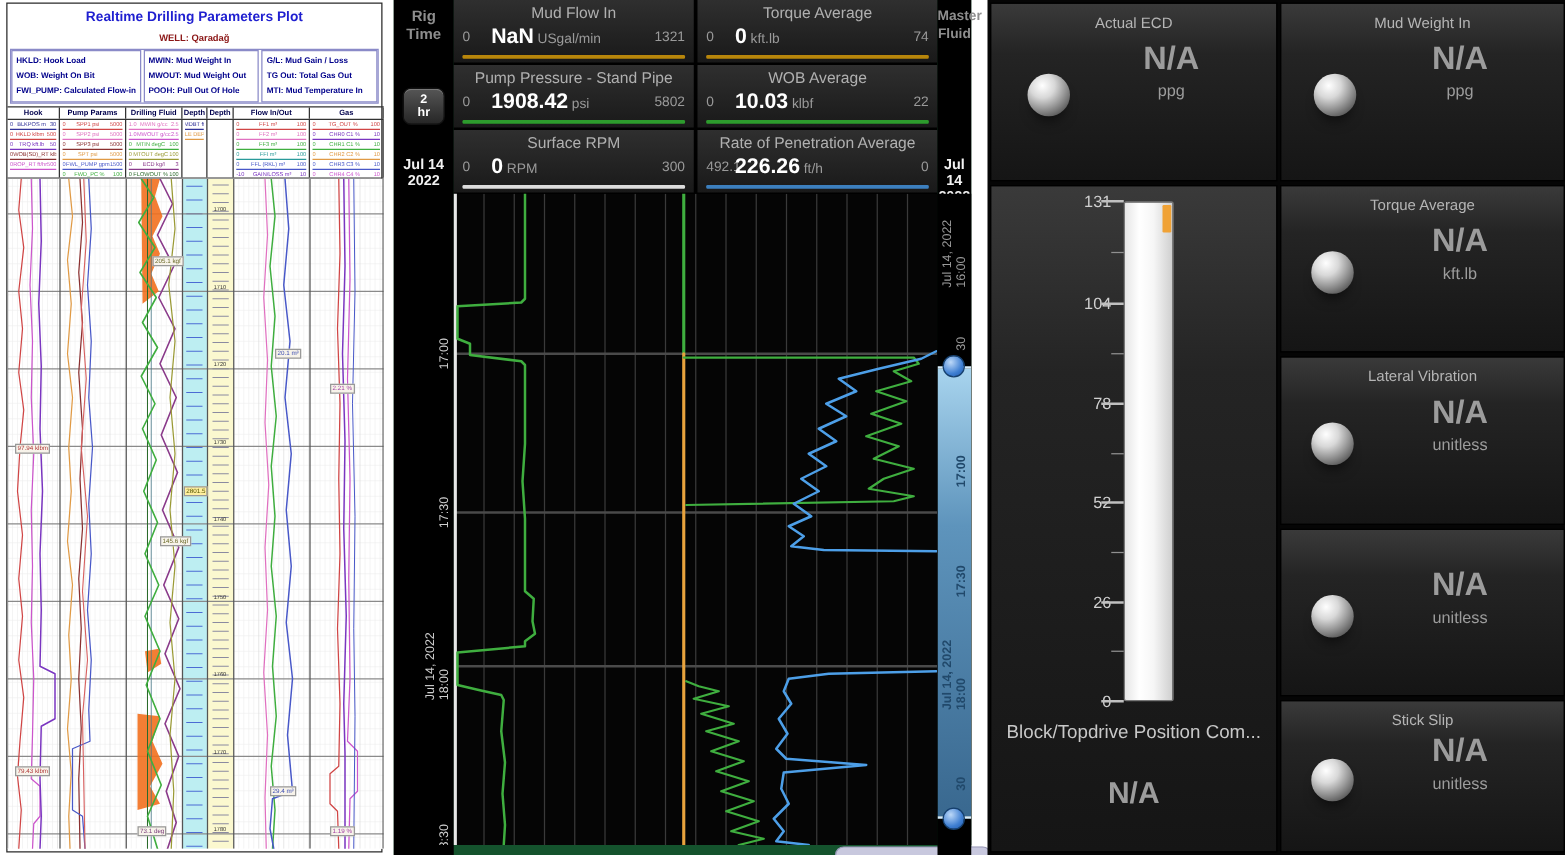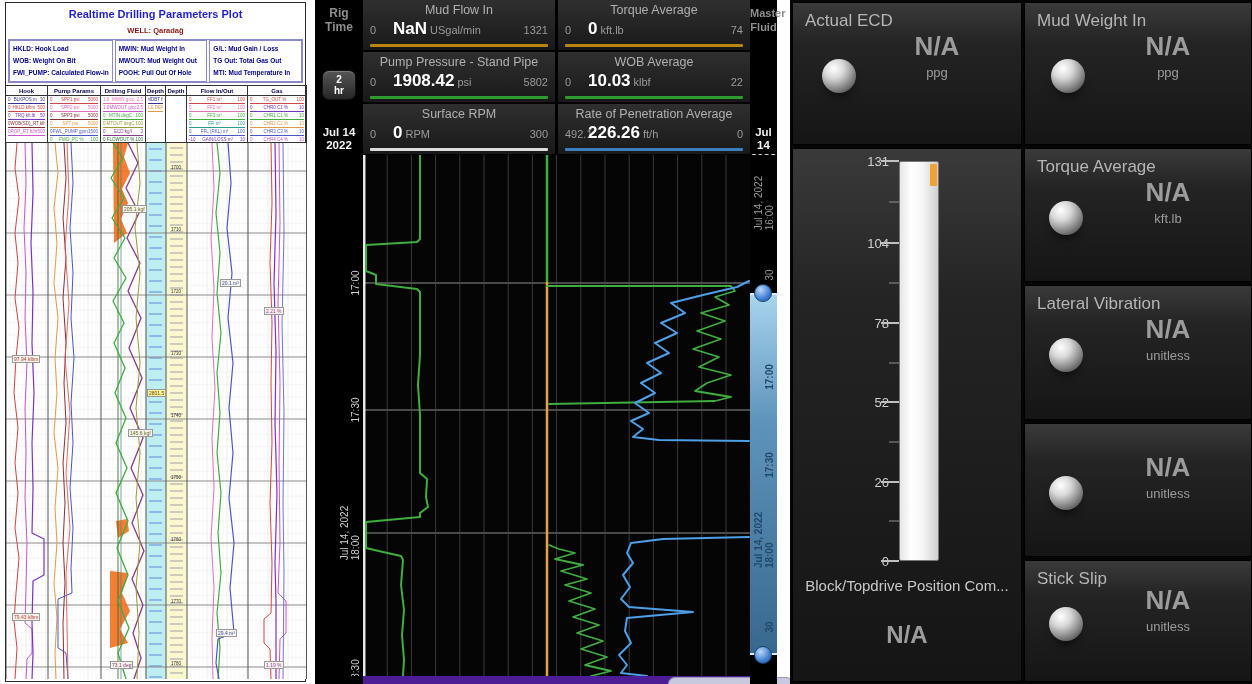--- a/index.html
+++ b/index.html
@@ -20,21 +20,21 @@
   .lp-defs{position:absolute;top:93px;left:0;width:301px;height:47px;border-bottom:1px solid #333;box-sizing:border-box;}
   .def-col{position:absolute;top:0;bottom:0;border-right:1px solid #333;box-sizing:border-box;overflow:hidden;}
   .def-row{display:flex;justify-content:space-between;align-items:flex-end;height:7px;margin:0 2px;
     font-size:4.5px;line-height:6px;border-bottom:1px solid currentColor;white-space:nowrap;overflow:hidden;}
   .def-row.center{justify-content:center;}
   .lp-plot{position:absolute;top:140px;left:0;width:301px;height:536px;background:#fff;}
   .lp-ann{position:absolute;font-size:5px;line-height:6px;background:#f7f3ea;border:0.5px solid #999;
     padding:0 1px;white-space:nowrap;z-index:5;}
 
   
-  #mid-panel{position:absolute;left:315px;top:0;width:462px;height:684px;background:#4c1d95;}
+  #mid-panel{position:absolute;left:315px;top:0;width:462px;height:684px;background:#14532d;}
   .rail{position:absolute;top:0;bottom:0;background:#000;}
   .rail-l{left:0;width:48px;}
   .rail-r{left:435px;width:27px;}
   .rail-title{text-align:center;font-size:12px;font-weight:bold;color:#8e8e8e;line-height:14px;margin-top:6px;}
   .rail-title.small{font-size:11px;}
   .rail-date{text-align:center;font-size:11.5px;font-weight:bold;color:#f2f2f2;line-height:13px;position:absolute;left:0;right:0;top:126px;}
   #btn-2hr{position:absolute;left:7px;top:70px;width:34px;height:30px;border-radius:7px;
     background:linear-gradient(#565656,#262626);border:1px solid #111;box-shadow:inset 0 1px 0 #7a7a7a;
     color:#fff;font-weight:bold;font-size:10px;line-height:11px;text-align:center;padding:0;cursor:pointer;
     font-family:"Liberation Sans", sans-serif;}
@@ -60,21 +60,21 @@
     border-top:2px solid #d8eefc;border-bottom:2px solid #d8eefc;box-sizing:border-box;}
   .m-handle{position:absolute;left:4px;width:18px;height:18px;border-radius:50%;
     background:radial-gradient(circle at 35% 30%,#bcd8f8,#3f7fd2 60%,#1d55a8);border:1px solid #16406e;box-sizing:border-box;z-index:6;}
   .vlabel.m-above{color:#9a9a9a;}
   .vlabel.m-inside{color:#21496b;font-weight:bold;z-index:5;}
 
   
   #right-panel{position:absolute;left:790px;top:0;width:462px;height:684px;background:#050505;}
   .card{position:absolute;background:linear-gradient(180deg,#3a3a3a 0%,#242424 28%,#151515 100%);
     border:1px solid #000;box-sizing:border-box;}
-  .card-title{position:absolute;top:8px;left:12px;right:0;text-align:left;font-size:17px;color:#b5b5b5;}
+  .card-title{position:absolute;top:8px;left:0;right:0;text-align:center;font-size:12px;color:#b5b5b5;}
   .ball{position:absolute;width:34px;height:34px;border-radius:50%;
     background:radial-gradient(circle at 35% 28%,#ffffff 0%,#d8d8d8 30%,#9a9a9a 55%,#5a5a5a 80%,#3a3a3a 100%);
     box-shadow:0 8px 10px -5px rgba(0,0,0,.65);}
   .card-val{position:absolute;left:60px;right:0;top:28px;text-align:center;}
   .nv{font-size:26px;font-weight:bold;color:#9c9c9c;}
   .unit{font-size:13px;color:#9c9c9c;margin-top:3px;}
   #c-ecd{left:2px;top:2px;width:230px;height:143px;}
   #c-mwi{left:234px;top:2px;width:228px;height:143px;}
   #c-gauge{left:2px;top:148px;width:230px;height:534px;}
   #c-tq{left:234px;top:148px;width:228px;height:134px;}

